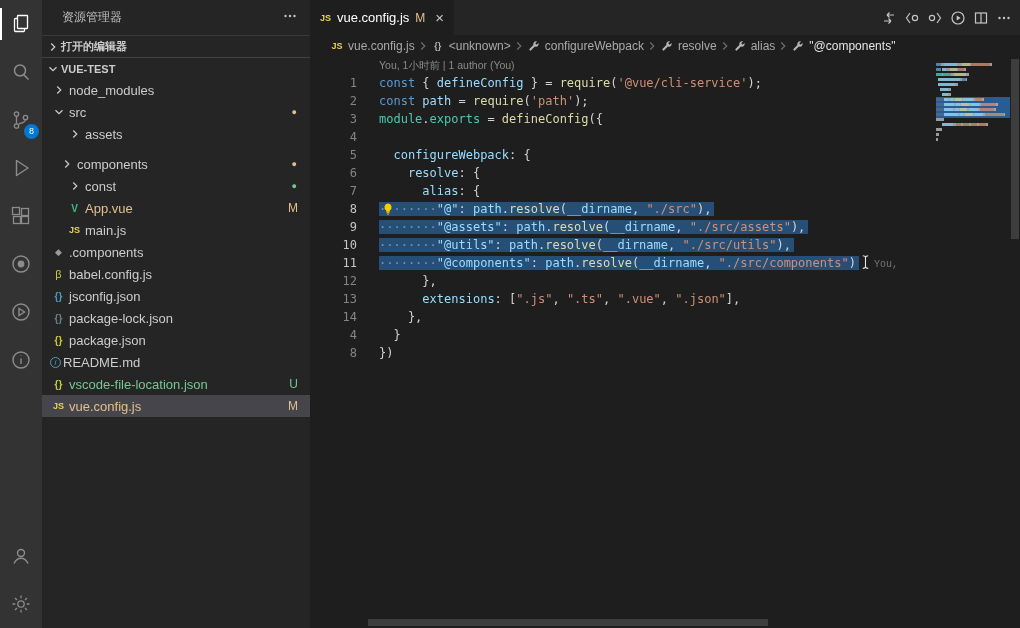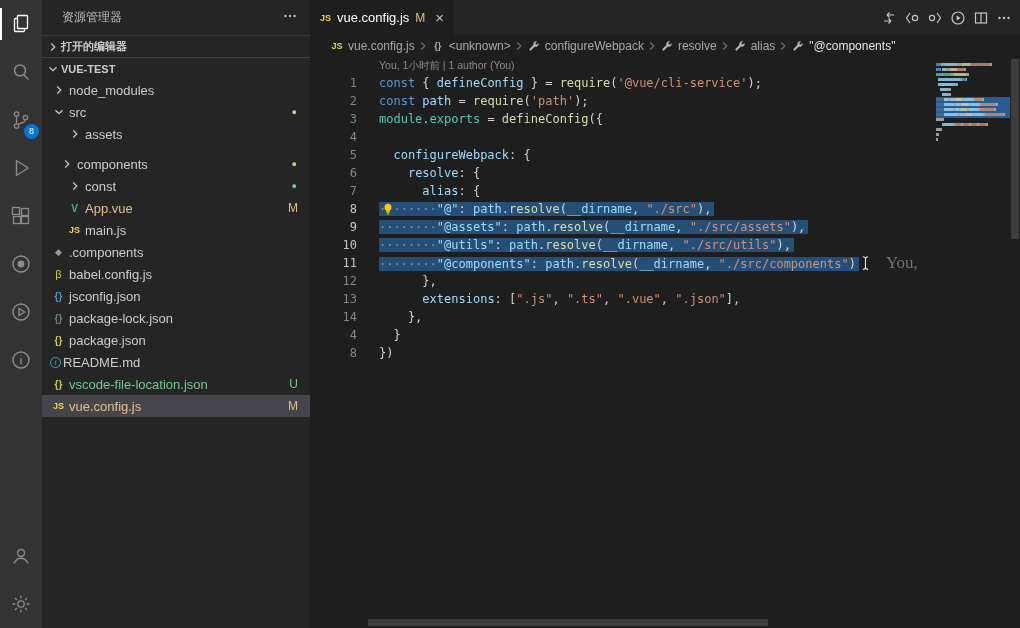--- a/index.html
+++ b/index.html
@@ -66,21 +66,21 @@
   .tk-kw{color:#569cd6;}
   .tk-var{color:#9cdcfe;}
   .tk-fn{color:#dcdcaa;}
   .tk-str{color:#ce9178;}
   .tk-pl{color:#d4d4d4;}
   .tk-cls{color:#4ec9b0;}
   .tk-ws{color:rgba(228,228,228,0.45);}
   .bulb{position:absolute;left:2px;top:2px;width:14px;height:14px;z-index:2;}
   .bulb svg{width:14px;height:14px;}
   .cursor-ibeam{display:inline-block;width:9px;height:16px;vertical-align:-3px;margin-left:2px;}
-  .ghost{color:#8a8a8a;opacity:0.8;font-size:17px;font-family:Liberation Serif, serif;margin-left:16px;}
+  .ghost{color:#8a8a8a;opacity:0.8;font-size:10px;font-family:Liberation Mono, monospace;margin-left:4px;}
 
   .minimap{position:absolute;top:0;right:10px;width:74px;height:100%;cursor:pointer;}
   .mm-line{position:absolute;left:0;height:3px;display:flex;}
   .mm-seg{height:3px;flex:none;}
   .mm-sel{position:absolute;left:0;width:74px;background:#2b5b8f;}
   .vscroll{position:absolute;right:0;top:0;width:10px;height:100%;}
   .vslider{position:absolute;top:2px;right:1px;width:8px;height:180px;background:rgba(121,121,121,0.35);cursor:pointer;}
   .hslider{position:absolute;left:58px;bottom:2px;width:400px;height:7px;background:rgba(121,121,121,0.35);cursor:pointer;}
 </style>
 </head>

